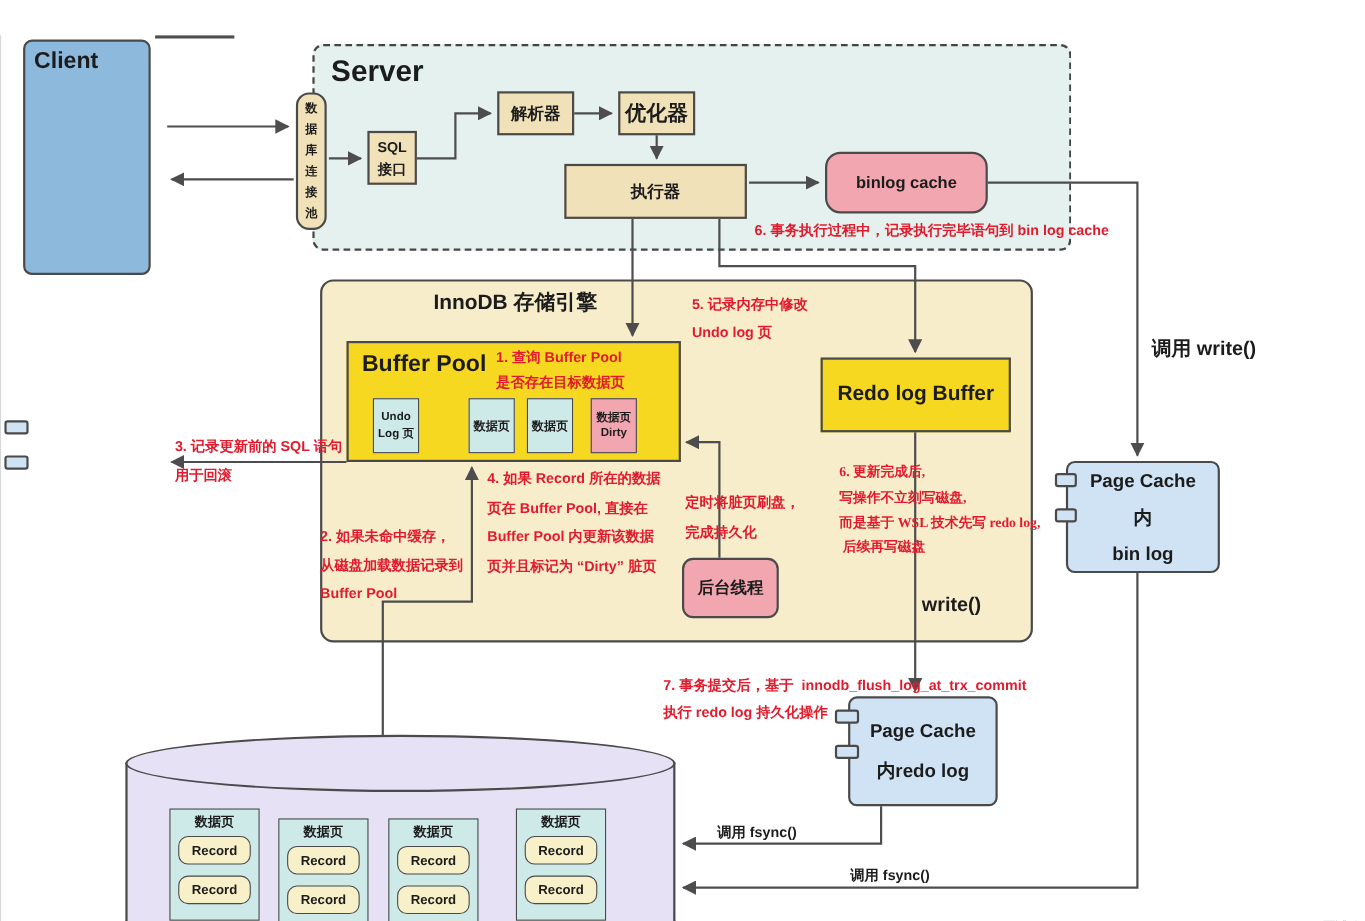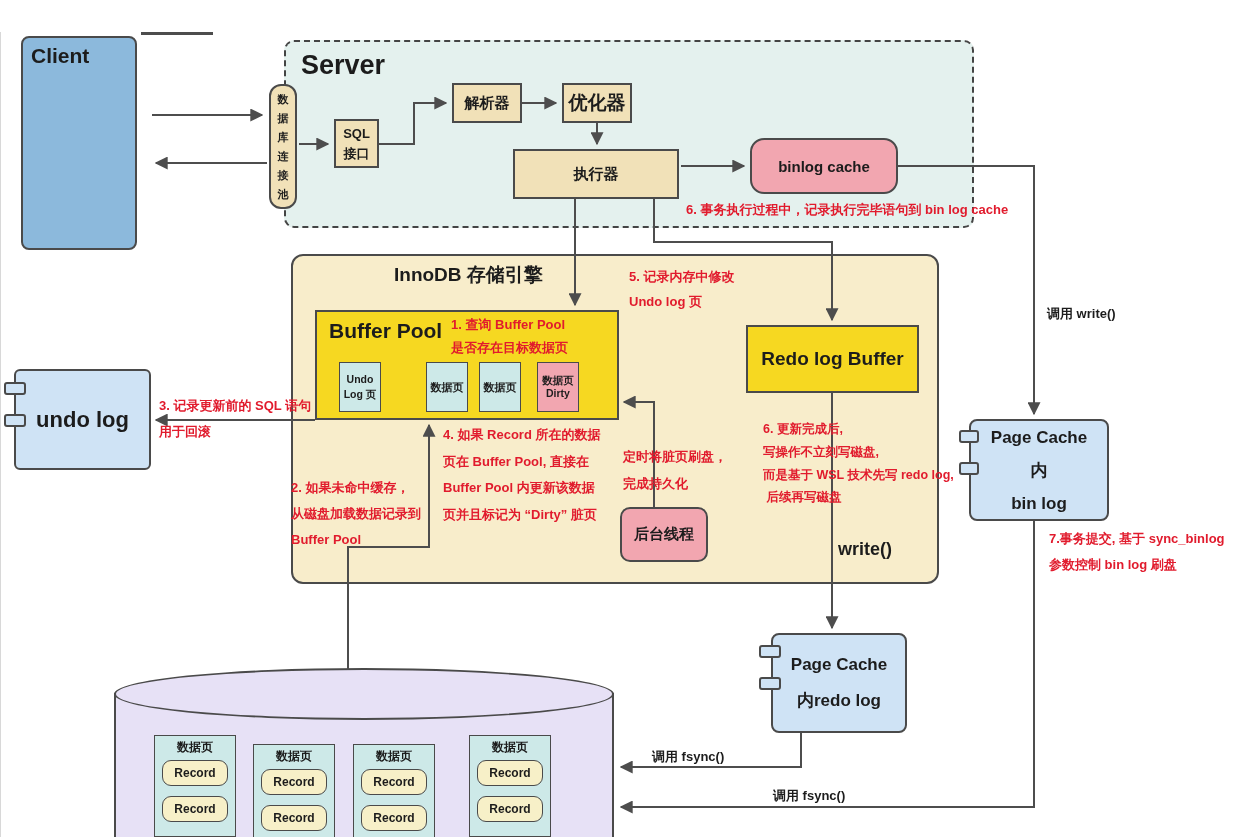--- a/index.html
+++ b/index.html
@@ -55,21 +55,20 @@
 Log 页</div>
   <div class="box" style="left:425px;top:330px;width:42px;height:50px;background:#cde9e8;border-width:1.5px;font-size:11px;">数据页</div>
   <div class="box" style="left:478px;top:330px;width:42px;height:50px;background:#cde9e8;border-width:1.5px;font-size:11px;">数据页</div>
   <div class="box pre" style="left:536px;top:330px;width:42px;height:50px;background:#f2a6b0;border-width:1.5px;font-size:10.5px;line-height:13px;">数据页
 Dirty</div>
 
   <div class="box" style="left:745px;top:293px;width:173px;height:68px;background:#f6d821;font-size:19px;">Redo log Buffer</div>
 
   <div class="box" style="left:619px;top:475px;width:88px;height:55px;background:#f2a6b0;border-radius:10px;font-size:15px;">后台线程</div>
 
-  <div class="box" style="left:13px;top:337px;width:137px;height:101px;background:#cfe3f5;border-radius:6px;font-size:22px;">undo log</div>
   <div class="tab" style="left:3px;top:350px;width:22px;height:13px;"></div>
   <div class="tab" style="left:3px;top:382px;width:22px;height:13px;"></div>
 
   <div class="box pre" style="left:968px;top:387px;width:140px;height:102px;background:#cfe3f5;border-radius:8px;font-size:17px;line-height:33px;">Page Cache
 内
 bin log</div>
   <div class="tab" style="left:958px;top:398px;width:20px;height:13px;"></div>
   <div class="tab" style="left:958px;top:430px;width:20px;height:13px;"></div>
 
   <div class="box pre" style="left:770px;top:601px;width:136px;height:100px;background:#cfe3f5;border-radius:8px;font-size:17px;line-height:36px;">Page Cache
@@ -135,30 +134,30 @@
 Buffer Pool</div>
   <div class="ann" style="left:158px;top:366px;line-height:16px;">3. 记录更新前的 SQL 语句</div>
   <div class="ann" style="left:158px;top:392px;line-height:16px;">用于回滚</div>
   <div class="ann" style="left:442px;top:390px;line-height:26.5px;">4. 如果 Record 所在的数据
 页在 Buffer Pool, 直接在
 Buffer Pool 内更新该数据
 页并且标记为 “Dirty” 脏页</div>
   <div class="ann" style="left:628px;top:232px;line-height:25px;">5. 记录内存中修改
 Undo log 页</div>
   <div class="ann" style="left:685px;top:170px;line-height:16px;">6. 事务执行过程中，记录执行完毕语句到 bin log cache</div>
-  <div class="ann" style="left:762px;top:386px;line-height:22.8px;font-size:12.5px;">6. 更新完成后,
+  <div class="ann" style="left:762px;top:386px;line-height:22.8px;font-size:12.5px;font-family:Liberation Serif, serif;">6. 更新完成后,
 写操作不立刻写磁盘,
 而是基于 WSL 技术先写 redo log,
  后续再写磁盘</div>
   <div class="ann" style="left:622px;top:411px;line-height:27px;">定时将脏页刷盘，
 完成持久化</div>
-  <div class="ann" style="left:1048px;top:494px;line-height:26px;">7.事务提交, 基于 sync_binlog
-参数控制 bin log 刷盘</div>
+  <div class="ann" style="left:602px;top:578px;line-height:25px;">7. 事务提交后，基于  innodb_flush_log_at_trx_commit
+执行 redo log 持久化操作</div>
 
-  <div class="lbl" style="left:1046px;top:273px;font-size:13px;">调用 write()</div>
+  <div class="lbl" style="left:1046px;top:273px;font-size:18px;">调用 write()</div>
   <div class="lbl" style="left:837px;top:507px;font-size:18px;">write()</div>
   <div class="lbl" style="left:651px;top:716px;font-size:13px;">调用 fsync()</div>
   <div class="lbl" style="left:772px;top:755px;font-size:13px;">调用 fsync()</div>
 
   <div class="watermark" style="left:1085px;top:804px;width:150px;">
     <div>面试鸭</div>
     <div>mianshiya.com</div>
   </div>
 
   <div class="taskbar">

